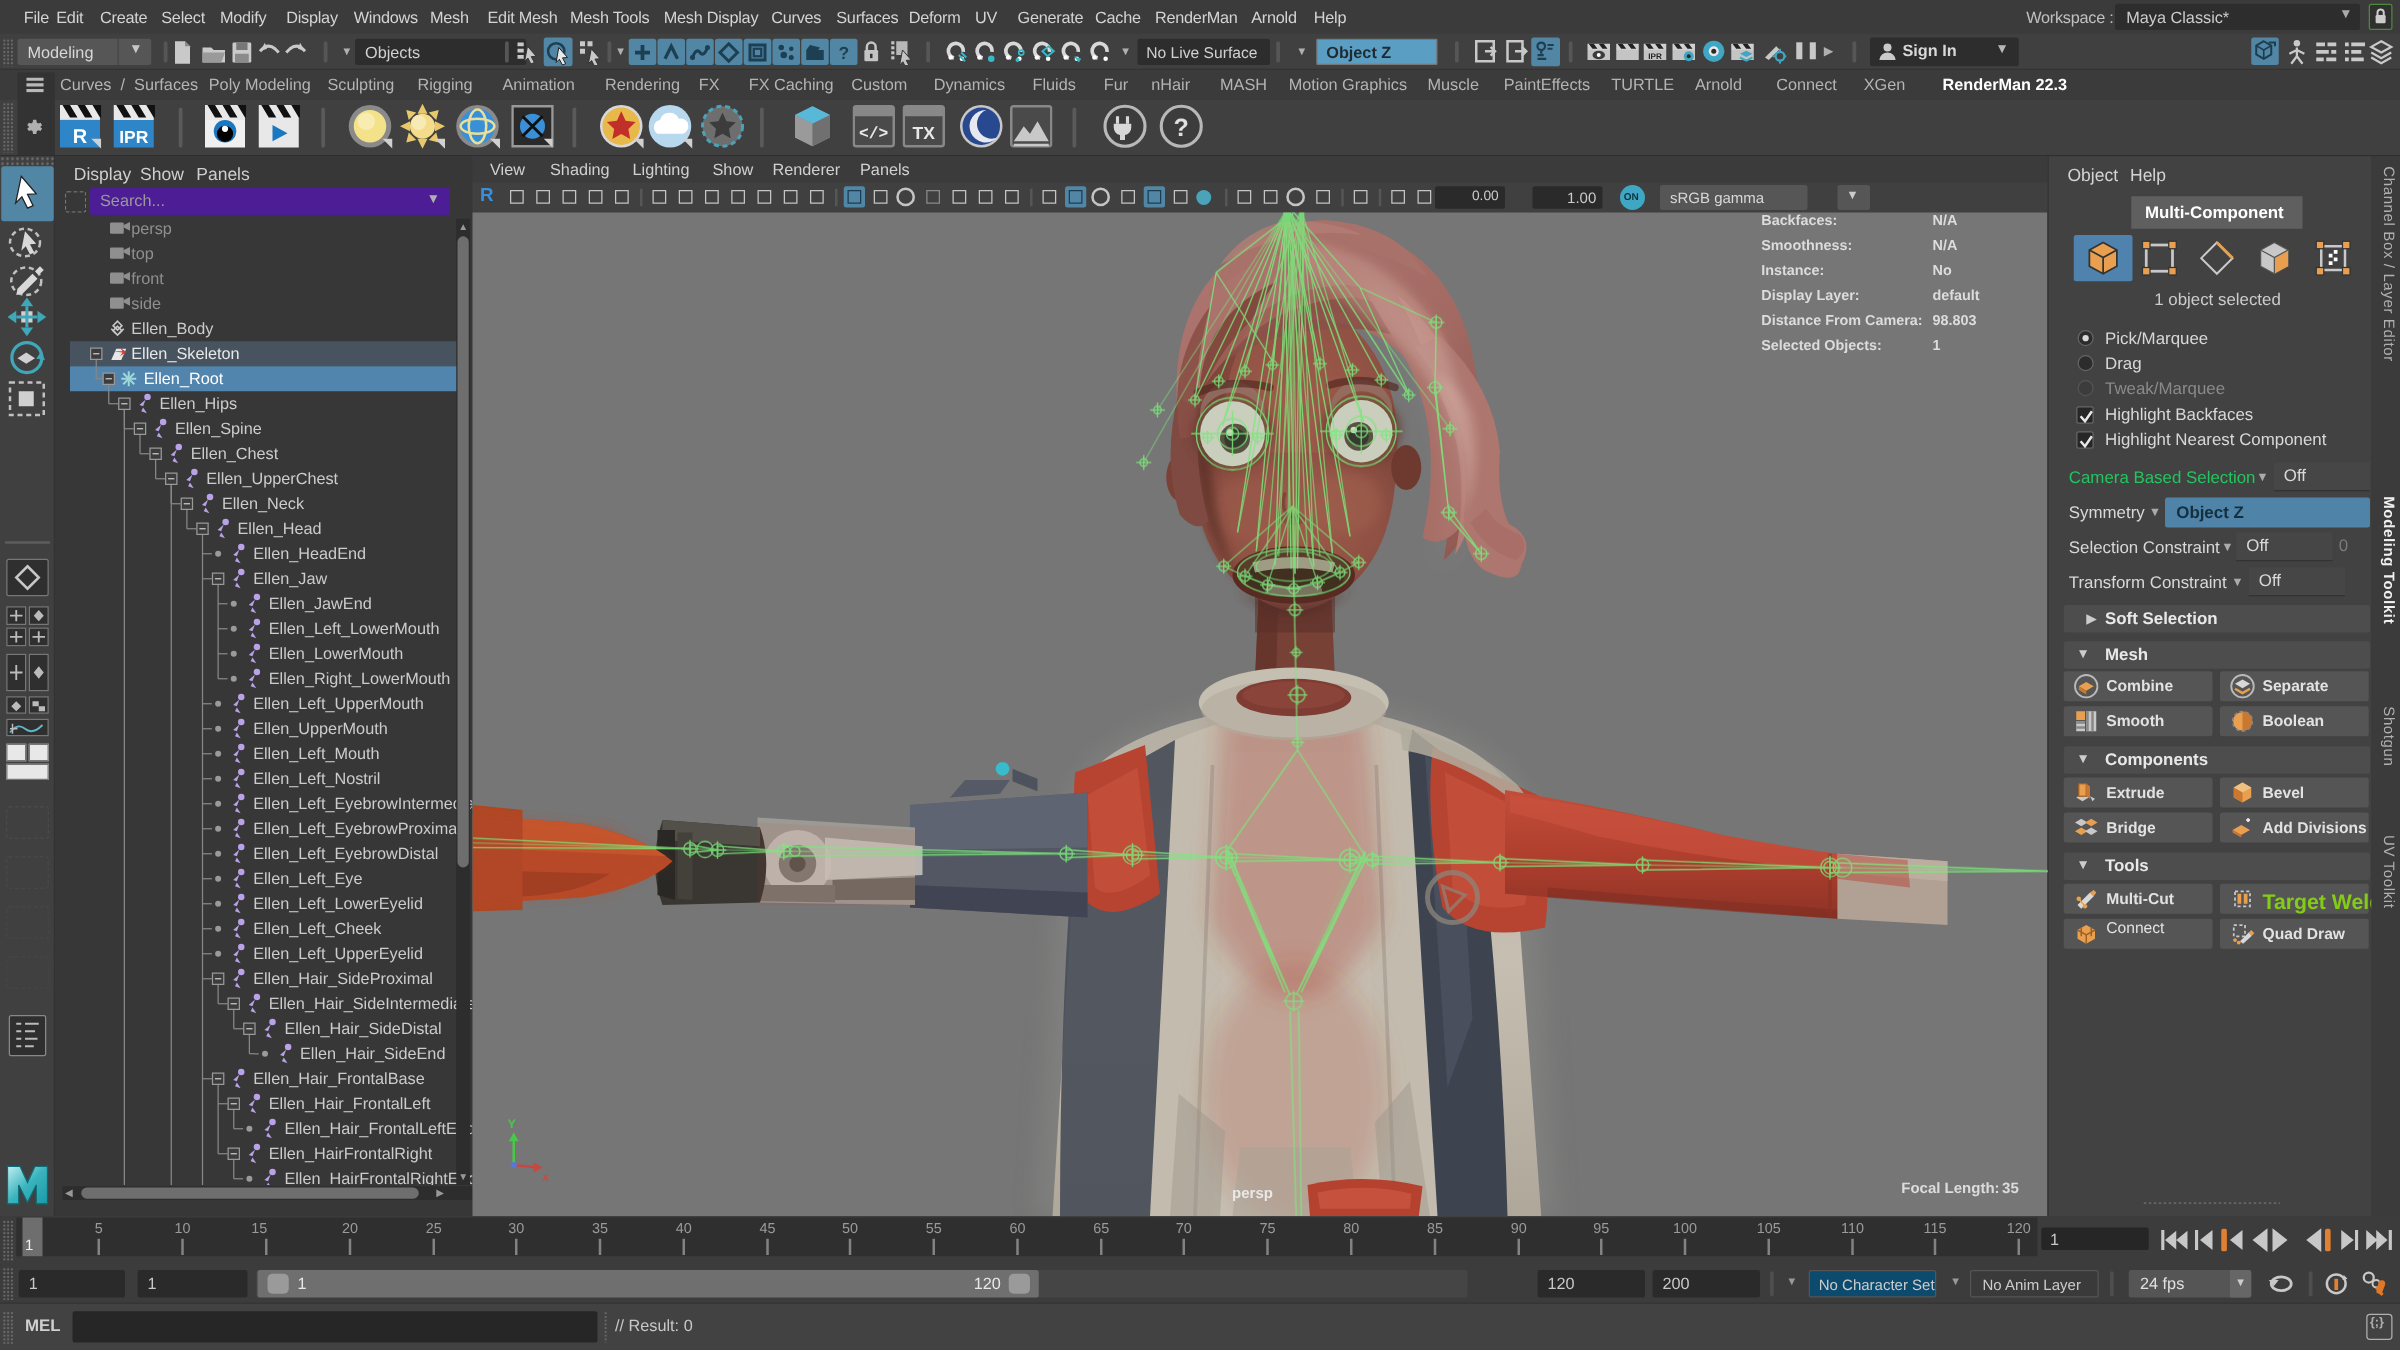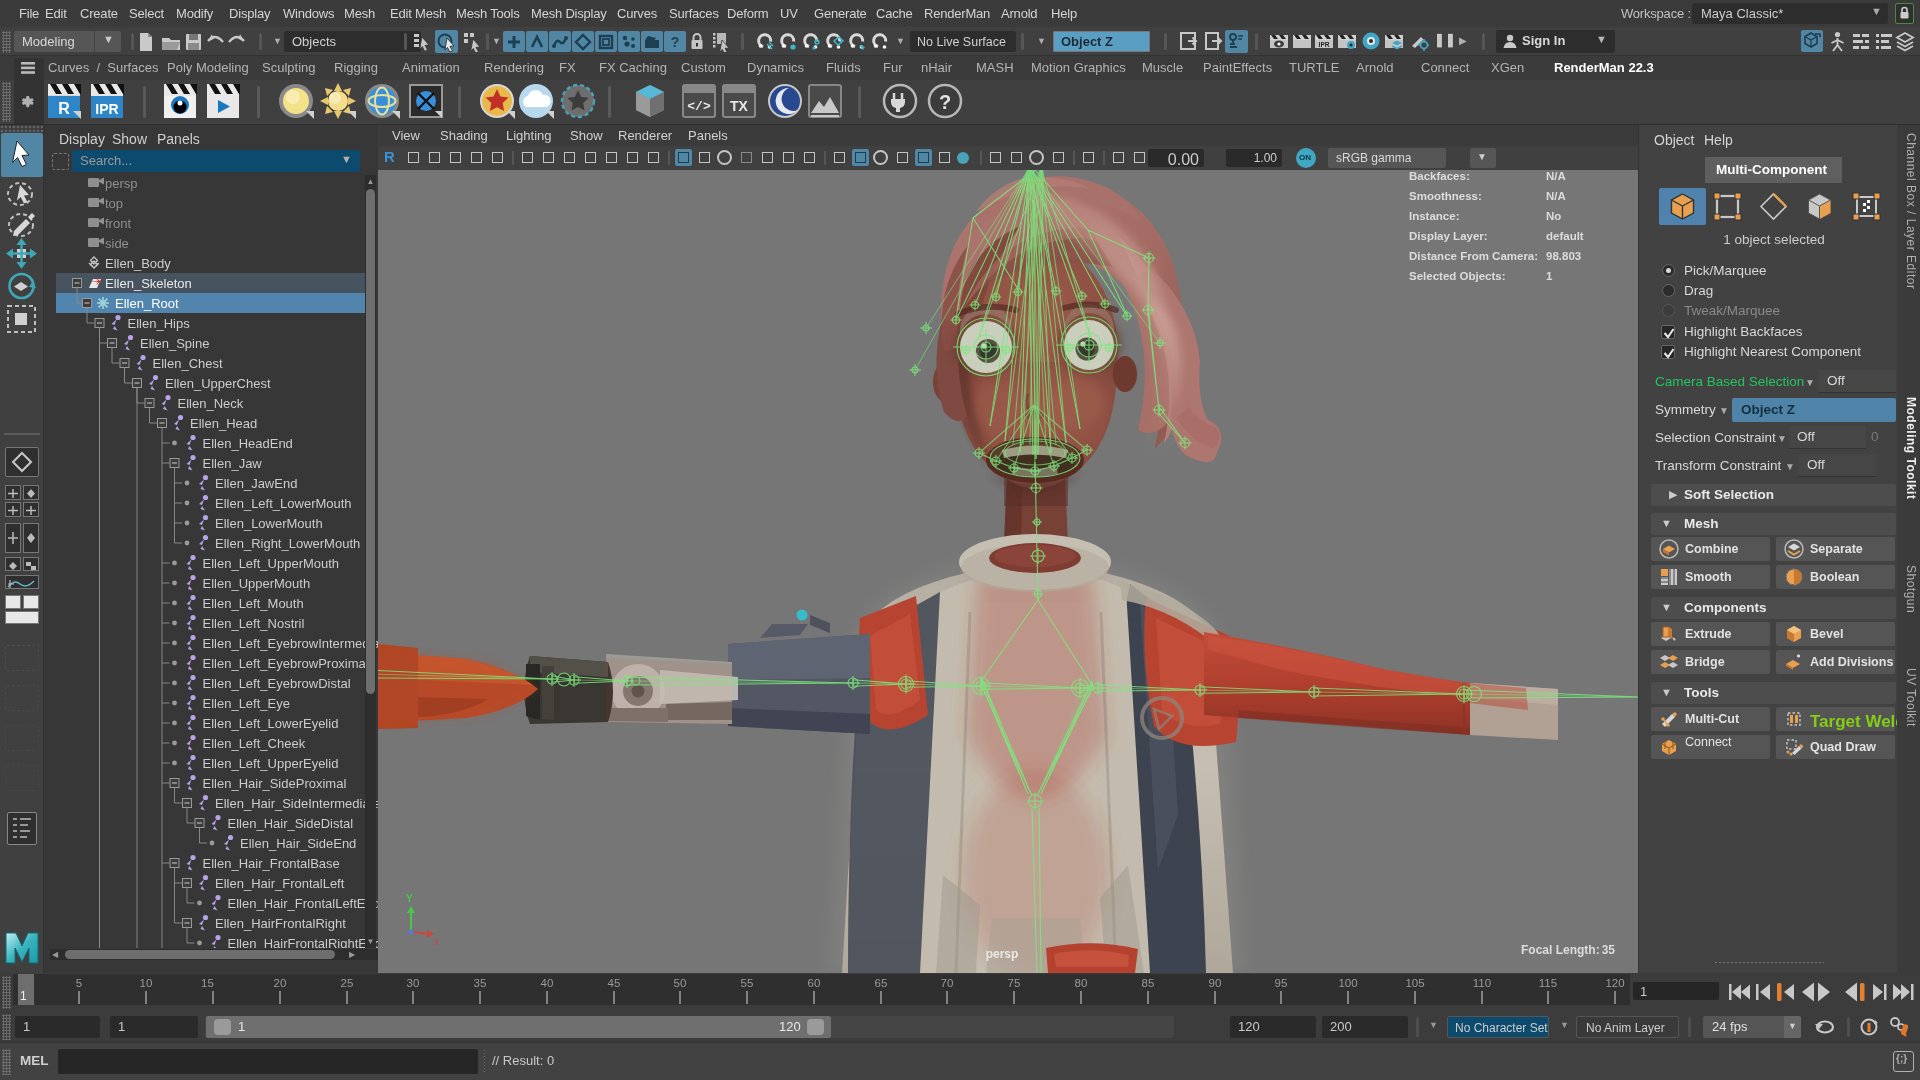--- a/index.html
+++ b/index.html
@@ -602,21 +602,21 @@
           </linearGradient>
         </defs>
     <path d="M2 2 h10 l6 13 6 -13 h10 v30 h-9 v-15 l-7 14 -7 -14 v15 h-9z" fill="url(#mg)" stroke="#0e6a74" stroke-width="1"></path>
   </svg>
 </div>
 <div class="abs" id="outliner">
   <span class="om" style="left:15px">Display</span>
   <span class="om" style="left:68px">Show</span>
   <span class="om" style="left:113px">Panels</span>
   <div style="position:absolute;left:8px;top:28px;width:17px;height:17px;border:1.5px dashed #777;border-radius:2px;"></div>
-  <div style="position:absolute;left:28px;top:25px;width:288px;height:22px;background:#0c4a6e;border-radius:2px;">
+  <div style="position:absolute;left:28px;top:25px;width:288px;height:22px;background:#4c1d95;border-radius:2px;">
     <span style="position:absolute;left:8px;top:3px;font-size:13px;color:#9a9a9a">Search...</span>
     <span style="position:absolute;right:8px;top:3px;color:#b0b0b0;font-size:11px">▼</span>
   </div>
   <div style="position:absolute;left:0;top:0;width:334px;height:823px;overflow:hidden">
         <svg style="position:absolute;left:0;top:0" width="334" height="848" viewBox="0 0 334 848" font-family="Liberation Sans, sans-serif">
 <rect x="12" y="148" width="310" height="20" fill="#47545f"></rect>
 <rect x="12" y="168" width="310" height="20" fill="#5285ad"></rect>
 <g stroke="#878787" stroke-width="1">
             <line x1="33.0" y1="163" x2="33.0" y2="178"></line>
             <line x1="33.0" y1="178" x2="38.0" y2="178"></line>
@@ -1070,21 +1070,21 @@
         <div style="position:absolute;left:3px;top:3px;right:3px;bottom:3px;border:1.6px solid #c4c4c4;"></div>
       </div>
       <div style="position:absolute;left:774px;top:3px;width:17px;height:17px;border-radius:2px;">
         <div style="position:absolute;left:3px;top:3px;right:3px;bottom:3px;border:1.6px solid #c4c4c4;"></div>
       </div>
       <div style="position:absolute;left:797px;top:5px;width:2px;height:14px;background:#565656"></div>
       <div style="position:absolute;left:804px;top:3px;width:17px;height:17px;border-radius:2px;">
         <div style="position:absolute;left:3px;top:3px;right:3px;bottom:3px;border:1.6px solid #c4c4c4;"></div>
       </div>
   <div style="position:absolute;left:770px;top:3px;width:56px;height:18px;background:#2a2a2a;border-radius:2px;">
-        <span style="position:absolute;right:5px;top:2px;font-size:16px;color:#ccc">0.00</span>
+        <span style="position:absolute;right:5px;top:2px;font-size:11px;color:#ccc">0.00</span>
       </div>
   <div style="position:absolute;left:848px;top:3px;width:56px;height:18px;background:#2a2a2a;border-radius:2px;">
         <span style="position:absolute;right:5px;top:2px;font-size:12px;color:#ccc">1.00</span>
       </div>
   <div style="position:absolute;left:918px;top:2px;width:20px;height:20px;border-radius:50%;background:#3fa7c4;">
         <span style="position:absolute;left:3px;top:5px;font-size:8px;font-weight:bold;color:#0e3340">ON</span>
       </div>
   <div style="position:absolute;left:950px;top:2px;width:118px;height:20px;background:#565656;border-radius:2px;">
         <span style="position:absolute;left:8px;top:3px;font-size:12px;color:#d8d8d8">sRGB gamma</span>
       </div>

